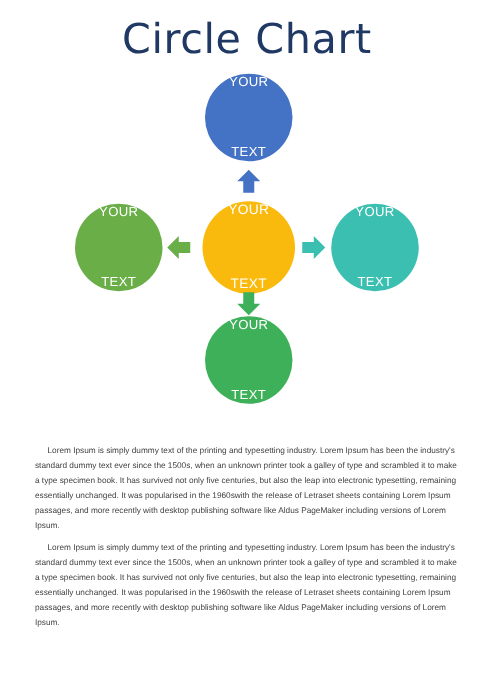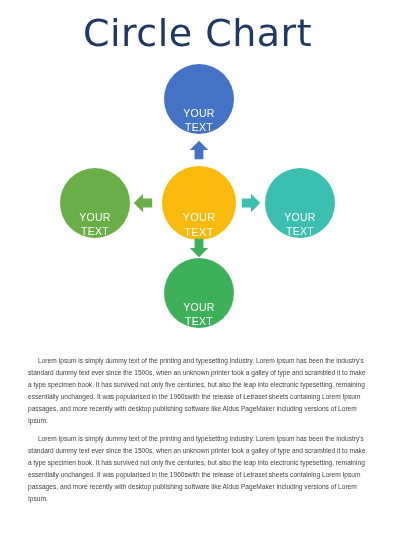--- a/index.html
+++ b/index.html
@@ -13,21 +13,21 @@
     overflow: hidden;
     font-family: "Liberation Sans", sans-serif;
     color: #404040;
     position: relative;
   }
 
   
   .page-title {
     text-align: center;
     color: #1F3864;
-    font-size: 38px;
+    font-size: 33px;
     font-weight: 400;
     letter-spacing: 0.5px;
     line-height: 1;
     margin: 0;
     padding-top: 14px;
     font-family: "DejaVu Sans", sans-serif;
   }
 
   
   .diagram {
@@ -36,21 +36,21 @@
     height: 290px;
     margin-top: 6px;
   }
 
   .node {
     position: absolute;
     border-radius: 50%;
     display: flex;
     flex-direction: column;
     align-items: center;
-    justify-content: flex-end;
+    justify-content: space-between;
     color: #ffffff;
     font-size: 10.5px;
     line-height: 1.35;
     text-align: center;
     letter-spacing: 0.3px;
     box-sizing: border-box;
   }
   .node .line { display: block; white-space: nowrap; }
 
   

